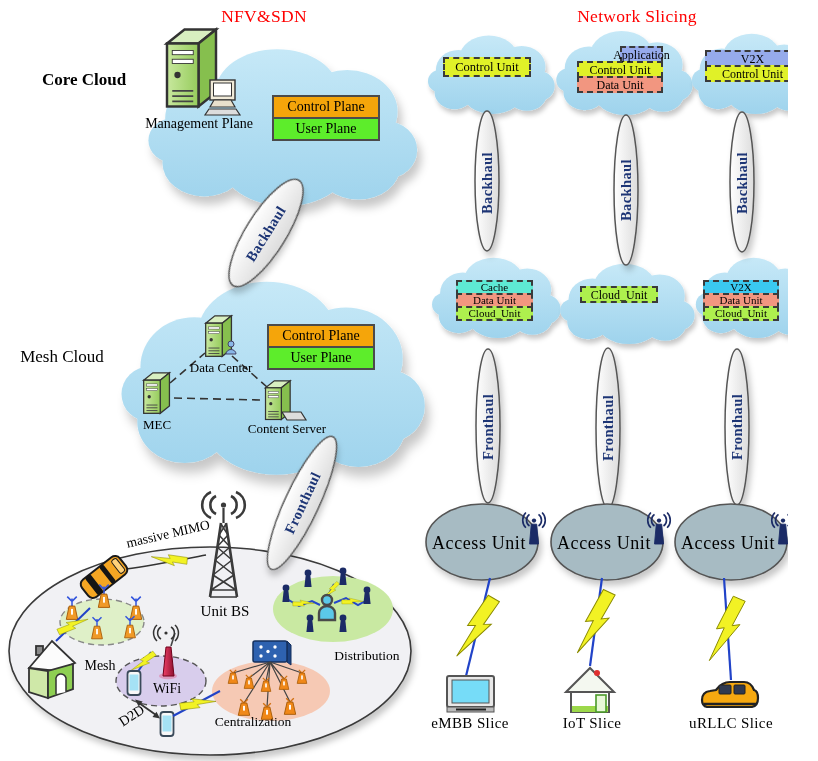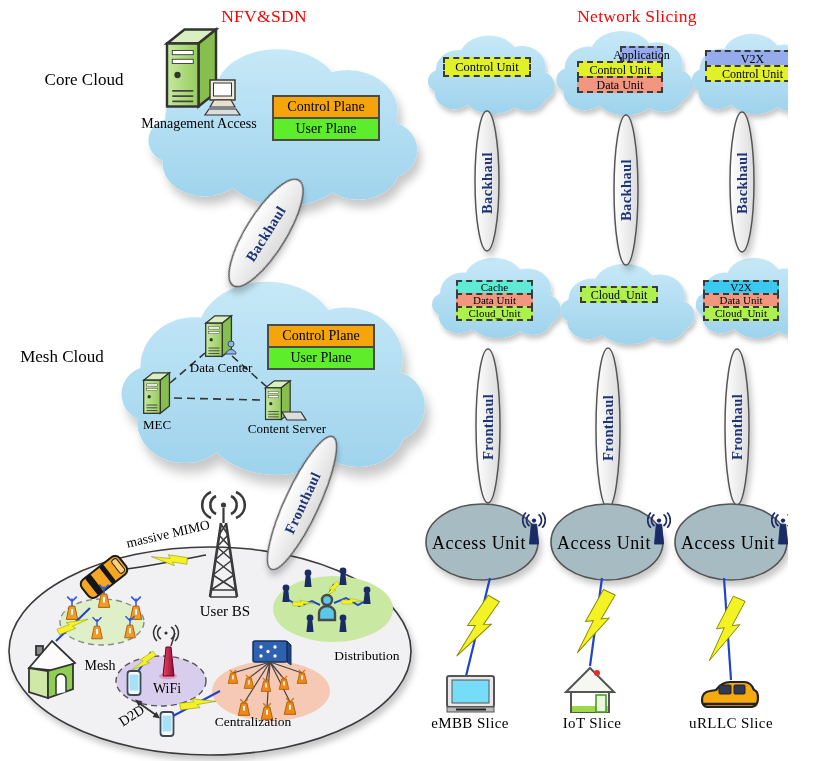--- a/index.html
+++ b/index.html
@@ -291,40 +291,40 @@
     <path d="M702,700 Q702,692 710,691 L716,690 Q722,682 730,682 L744,682 Q751,682 754,690 Q758,691 758,698 Q758,706 752,707 L707,707 Q702,706 702,700 Z" fill="#f7a910" stroke="#222" stroke-width="2.2"></path>
     <rect x="719" y="685" width="12" height="9" rx="1" fill="#303a50" stroke="#222" stroke-width="1"></rect>
     <rect x="734" y="685" width="11" height="9" rx="1" fill="#303a50" stroke="#222" stroke-width="1"></rect>
     <path d="M704,704 h52" stroke="#222" stroke-width="2.5"></path>
   </g>
 </svg>
 
 <div class="lbl title" style="left:264px;top:17px;">NFV&amp;SDN</div>
 <div class="lbl title" style="left:637px;top:17px;">Network Slicing</div>
 
-<div class="lbl big" style="left:84px;top:79px;">Core Cloud</div>
-<div class="lbl" style="left:199px;top:124px;">Management Access</div>
+<div class="lbl big" style="left:84px;top:79px;font-weight:bold;">Core Cloud</div>
+<div class="lbl" style="left:199px;top:124px;">Management Plane</div>
 
 <div class="plane" style="left: 272px; top: 95px; width: 108px; height: 24px; background: rgb(245, 165, 10);">Control Plane</div>
 <div class="plane" style="left: 272px; top: 117px; width: 108px; height: 24px; background: rgb(93, 237, 43);">User Plane</div>
 
 <div class="linklbl" style="left:266px;top:234px;transform:translate(-50%,-50%) rotate(-58deg);">Backhaul</div>
 
 <div class="lbl big" style="left:62px;top:356px;">Mesh Cloud</div>
 <div class="lbl" style="left:221px;top:367px;font-size:13px;">Data Center</div>
 <div class="lbl" style="left:157px;top:424px;font-size:13px;">MEC</div>
 <div class="lbl" style="left:287px;top:428px;font-size:13px;">Content Server</div>
 
 <div class="plane" style="left: 267px; top: 324px; width: 108px; height: 24px; background: rgb(245, 165, 10);">Control Plane</div>
 <div class="plane" style="left: 267px; top: 346px; width: 108px; height: 24px; background: rgb(93, 237, 43);">User Plane</div>
 
 <div class="linklbl" style="left:303px;top:503px;transform:translate(-50%,-50%) rotate(-65deg);">Fronthaul</div>
 
 <div class="lbl" style="left:168px;top:534px;font-size:13.5px;transform:translate(-50%,-50%) rotate(-13deg);">massive MIMO</div>
-<div class="lbl" style="left:225px;top:611px;font-size:15px;">User BS</div>
+<div class="lbl" style="left:225px;top:611px;font-size:15px;">Unit BS</div>
 <div class="lbl" style="left:100px;top:666px;">Mesh</div>
 <div class="lbl" style="left:167px;top:689px;">WiFi</div>
 <div class="lbl" style="left:132px;top:716px;transform:translate(-50%,-50%) rotate(-33deg);">D2D</div>
 <div class="lbl" style="left:253px;top:722px;font-size:13.5px;">Centralization</div>
 <div class="lbl" style="left:367px;top:656px;font-size:13.5px;">Distribution</div>
 
 <div class="stack" style="left:443px;top:57px;width:88px;">
   <div class="unit u20" style="background: rgb(224, 241, 40);">Control Unit</div>
 </div>
 <div class="linklbl" style="left:487px;top:183px;transform:translate(-50%,-50%) rotate(-90deg);">Backhaul</div>

